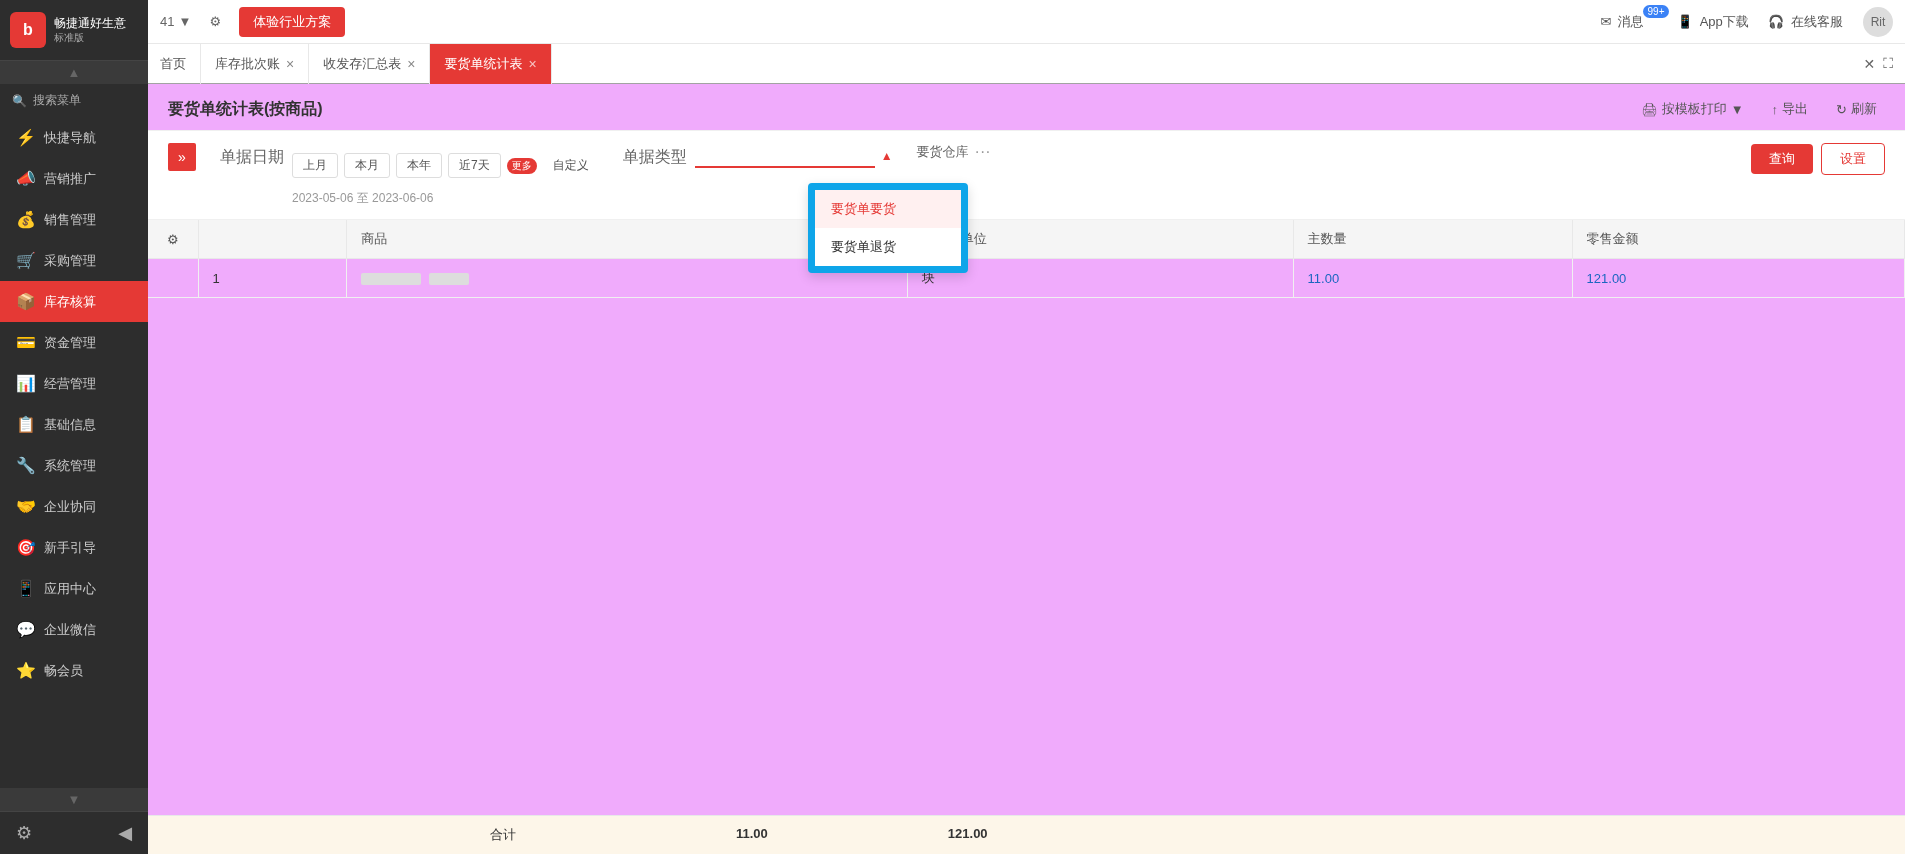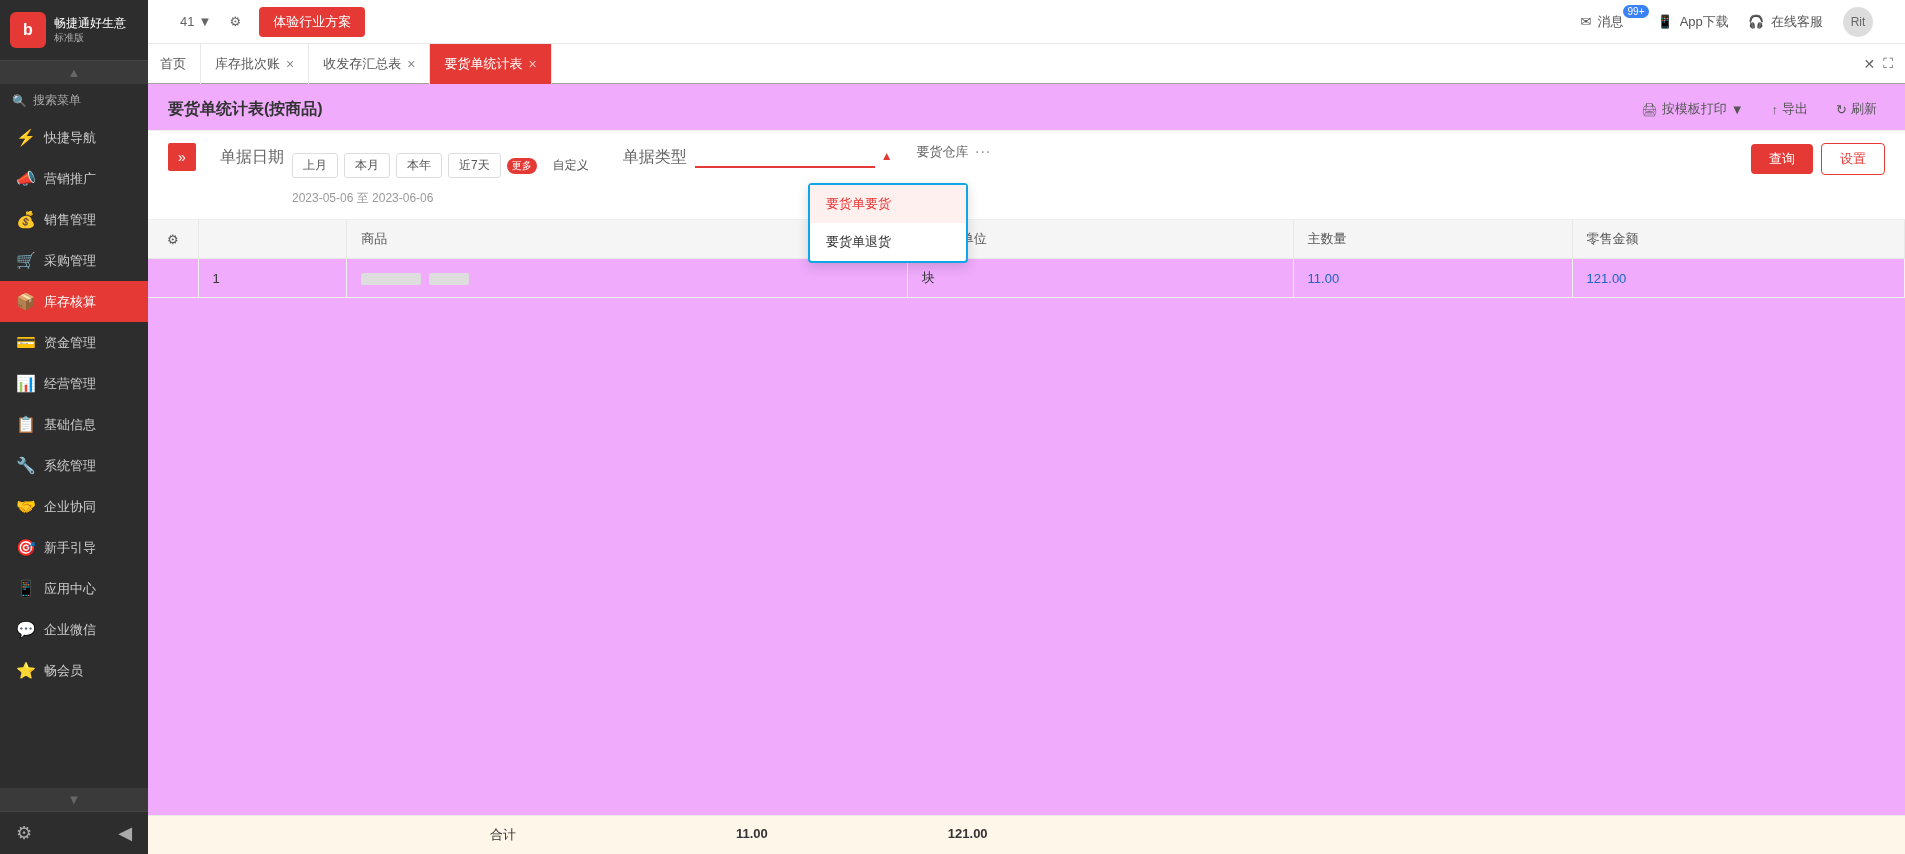--- a/index.html
+++ b/index.html
@@ -78,21 +78,21 @@
       background: #f0f0f0;
       overflow: hidden;
     }
 
     
     .topbar {
       background: #fff;
       height: 44px;
       display: flex;
       align-items: center;
-      padding: 0 32px;
+      padding: 0 12px;
       gap: 20px;
       border-bottom: 1px solid #e8e8e8;
       flex-shrink: 0;
     }
     .topbar-left {
       display: flex;
       align-items: center;
       gap: 10px;
       flex: 1;
     }
@@ -351,21 +351,21 @@
       border-radius: 2px;
       font-size: 14px;
     }
 
     
     .dropdown-popup {
       position: absolute;
       top: 52px;
       left: 660px;
       background: white;
-      border: 2px solid #0ea5e9;
+      border: 7px solid #0ea5e9;
       border-radius: 4px;
       box-shadow: 0 4px 12px rgba(0,0,0,0.15);
       z-index: 100;
       min-width: 160px;
     }
     .dropdown-option {
       padding: 10px 16px;
       cursor: pointer;
       font-size: 13px;
       color: #333;

